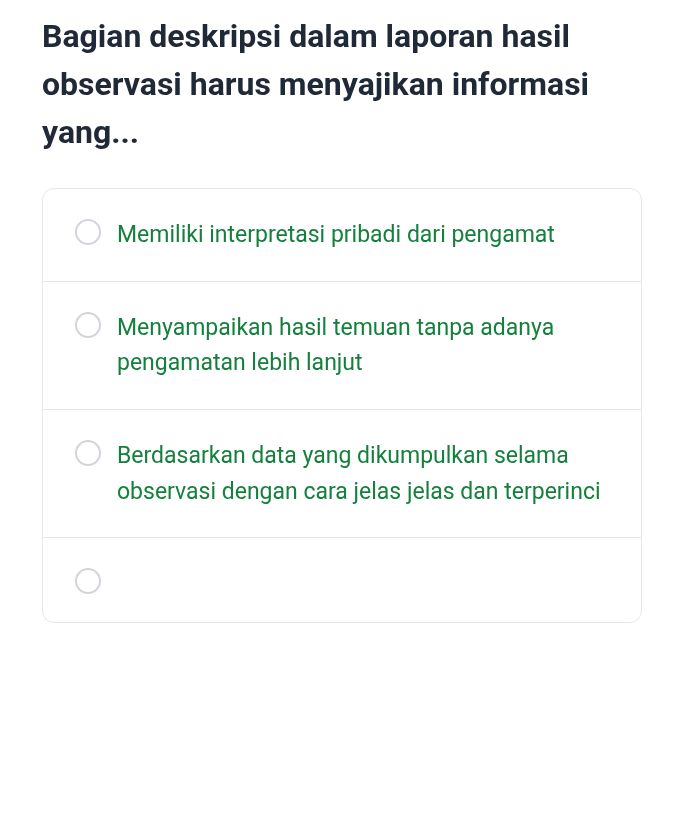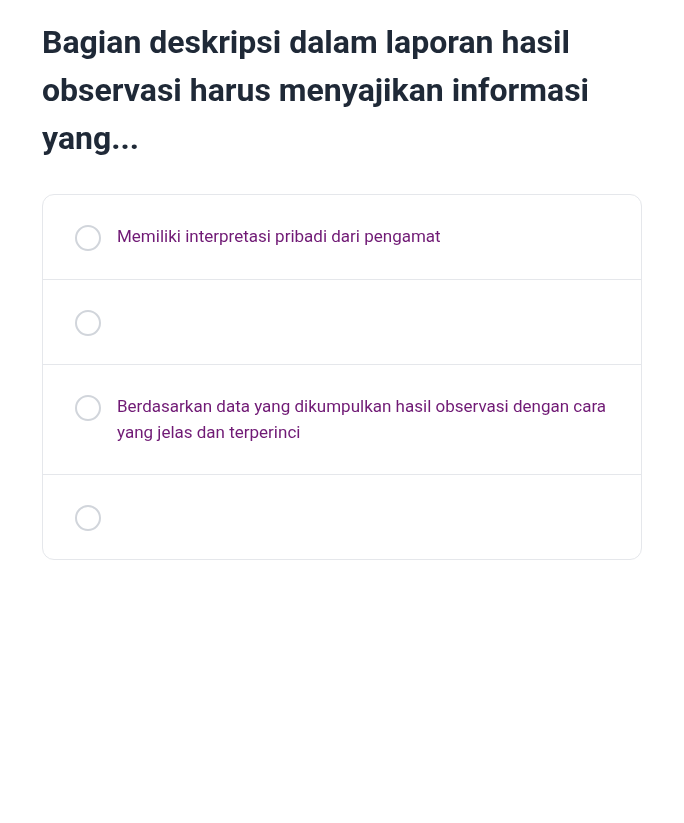--- a/index.html
+++ b/index.html
@@ -13,21 +13,21 @@
       width: 684px;
       height: 823px;
       padding: 0 42px;
     }
     .question-title {
       font-size: 32px;
       font-weight: 700;
       color: #1f2937;
       line-height: 1.5;
       margin-bottom: 32px;
-      padding-top: 18px;
+      padding-top: 12px;
     }
     .options-container {
       border: 1px solid #e5e7eb;
       border-radius: 12px;
       overflow: hidden;
     }
     .option-item {
       display: flex;
       align-items: flex-start;
       padding: 28px 32px;
@@ -41,39 +41,40 @@
       flex-shrink: 0;
       width: 26px;
       height: 26px;
       border: 2px solid #d1d5db;
       border-radius: 50%;
       margin-right: 16px;
       margin-top: 2px;
       background: #ffffff;
     }
     .option-text {
-      font-size: 17px;
-      color: #701a75;
+      font-size: 23px;
+      color: #15803d;
       line-height: 1.55;
       font-weight: 400;
     }
   </style>
 </head>
 <body>
 
 <h1 class="question-title">Bagian deskripsi dalam laporan hasil observasi harus menyajikan informasi yang...</h1>
 
 <div class="options-container">
   <div class="option-item">
     <div class="radio-circle"></div>
     <div class="option-text">Memiliki interpretasi pribadi dari pengamat</div>
   </div>
   <div class="option-item">
     <div class="radio-circle"></div>
+    <div class="option-text">Menyampaikan hasil temuan tanpa adanya pengamatan lebih lanjut</div>
   </div>
   <div class="option-item">
     <div class="radio-circle"></div>
-    <div class="option-text">Berdasarkan data yang dikumpulkan hasil observasi dengan cara yang jelas dan terperinci</div>
+    <div class="option-text">Berdasarkan data yang dikumpulkan selama observasi dengan cara jelas jelas dan terperinci</div>
   </div>
   <div class="option-item">
     <div class="radio-circle"></div>
   </div>
 </div>
 
 </body></html>

